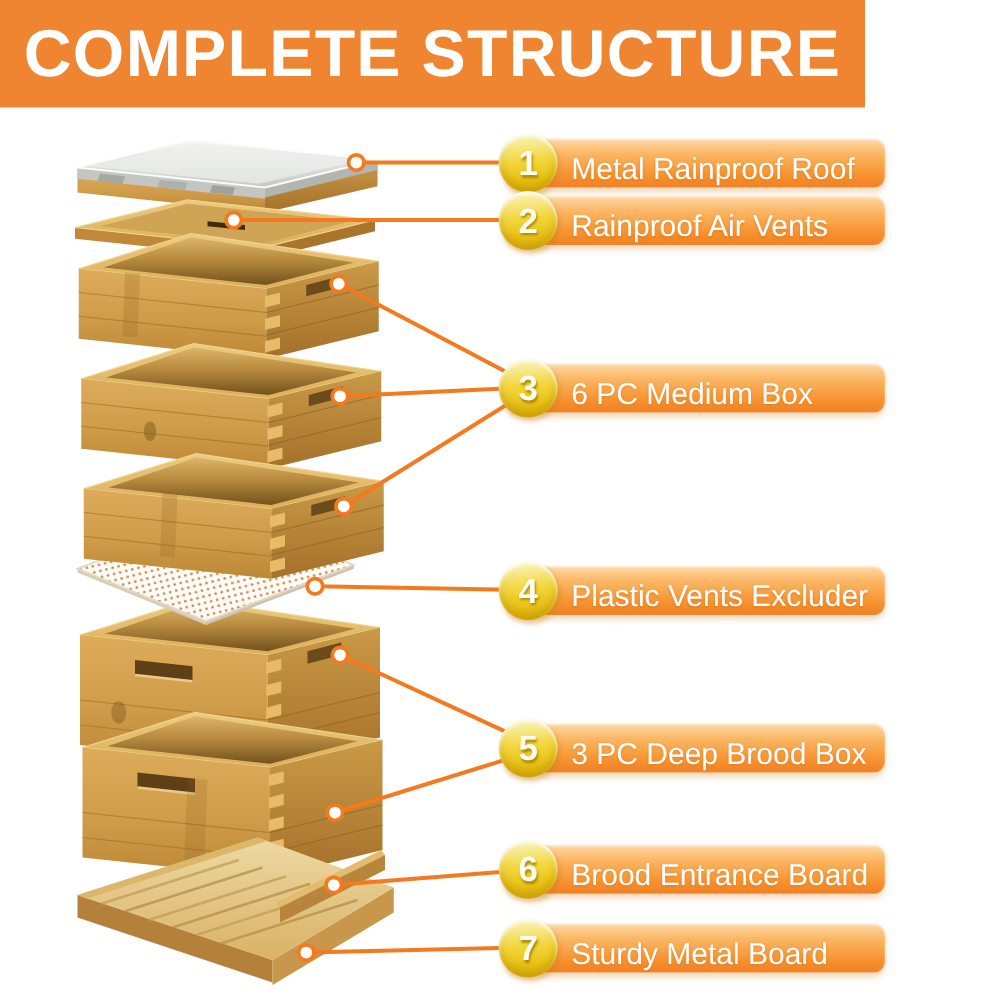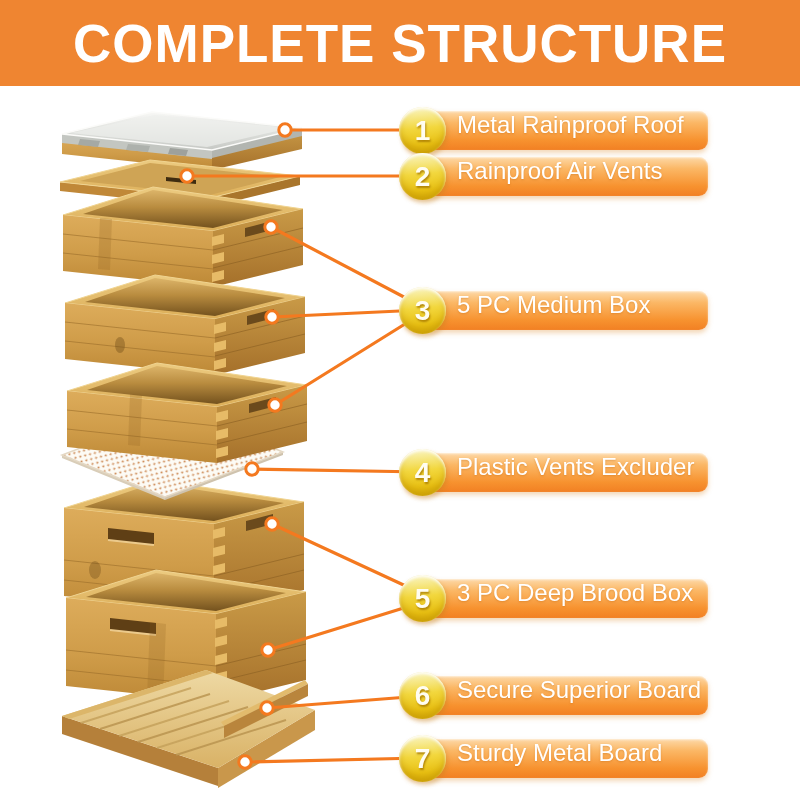--- a/index.html
+++ b/index.html
@@ -1,37 +1,37 @@
 <!DOCTYPE html>
 <html><head>
 <meta charset="utf-8">
 <style>
   html,body{margin:0;padding:0;}
   body{
     width:800px;height:800px;position:relative;background:#ffffff;
     font-family:"Liberation Sans",sans-serif;overflow:hidden;
   }
   .banner{
-    position:absolute;top:0;left:0;width:800px;height:86px;background:#ef8531;
+    position:absolute;top:0;left:0;width:692px;height:86px;background:#ef8531;
     display:flex;align-items:center;justify-content:center;
   }
   .banner h1{
     margin:0;font-size:53px;font-weight:bold;color:#ffffff;letter-spacing:1px;
     white-space:nowrap;
   }
   svg.scene{position:absolute;left:0;top:0;}
   .labels{position:absolute;left:0;top:0;width:800px;height:800px;}
   .row{position:absolute;left:405px;width:303px;height:39px;}
   .r1{top:111px}.r2{top:157px}.r3{top:291px}.r4{top:453px}
   .r5{top:579px}.r6{top:676px}.r7{top:739px}
   .pill{
     position:absolute;left:0;top:0;right:0;bottom:0;border-radius:9px;
     background:linear-gradient(180deg,#fdd9a8 0%,#fbb765 30%,#f7922f 75%,#f28023 100%);
     box-shadow:0 3px 5px rgba(220,140,50,.35), inset 0 1px 2px rgba(255,255,255,.6);
-    display:flex;align-items:flex-start;padding-left:52px;box-sizing:border-box;
+    display:flex;align-items:flex-end;padding-left:52px;box-sizing:border-box;
   }
   .pill span{
     font-size:24px;color:#ffffff;text-shadow:0 1px 2px rgba(205,115,25,.5);
     white-space:nowrap;
   }
   .badge{
     position:absolute;left:-6px;top:-4px;width:47px;height:47px;border-radius:50%;
     background:linear-gradient(175deg,#f9f2b4 8%,#f2d73e 45%,#e9c113 78%,#ddb40a 100%);
     box-shadow:inset 0 2px 3px rgba(255,255,255,.95), inset 0 -5px 7px rgba(186,138,0,.55), 2px 3px 4px rgba(200,130,30,.4);
     display:flex;align-items:center;justify-content:center;
@@ -249,21 +249,21 @@
   <div class="row r2">
     <div class="pill">
       <span>Rainproof Air Vents</span>
     </div>
     <div class="badge">
       <span>2</span>
     </div>
   </div>
   <div class="row r3">
     <div class="pill">
-      <span>5 PC Medium Box</span>
+      <span>6 PC Medium Box</span>
     </div>
     <div class="badge">
       <span>3</span>
     </div>
   </div>
   <div class="row r4">
     <div class="pill">
       <span>Plastic Vents Excluder</span>
     </div>
     <div class="badge">
@@ -273,21 +273,21 @@
   <div class="row r5">
     <div class="pill">
       <span>3 PC Deep Brood Box</span>
     </div>
     <div class="badge">
       <span>5</span>
     </div>
   </div>
   <div class="row r6">
     <div class="pill">
-      <span>Secure Superior Board</span>
+      <span>Brood Entrance Board</span>
     </div>
     <div class="badge">
       <span>6</span>
     </div>
   </div>
   <div class="row r7">
     <div class="pill">
       <span>Sturdy Metal Board</span>
     </div>
     <div class="badge">

